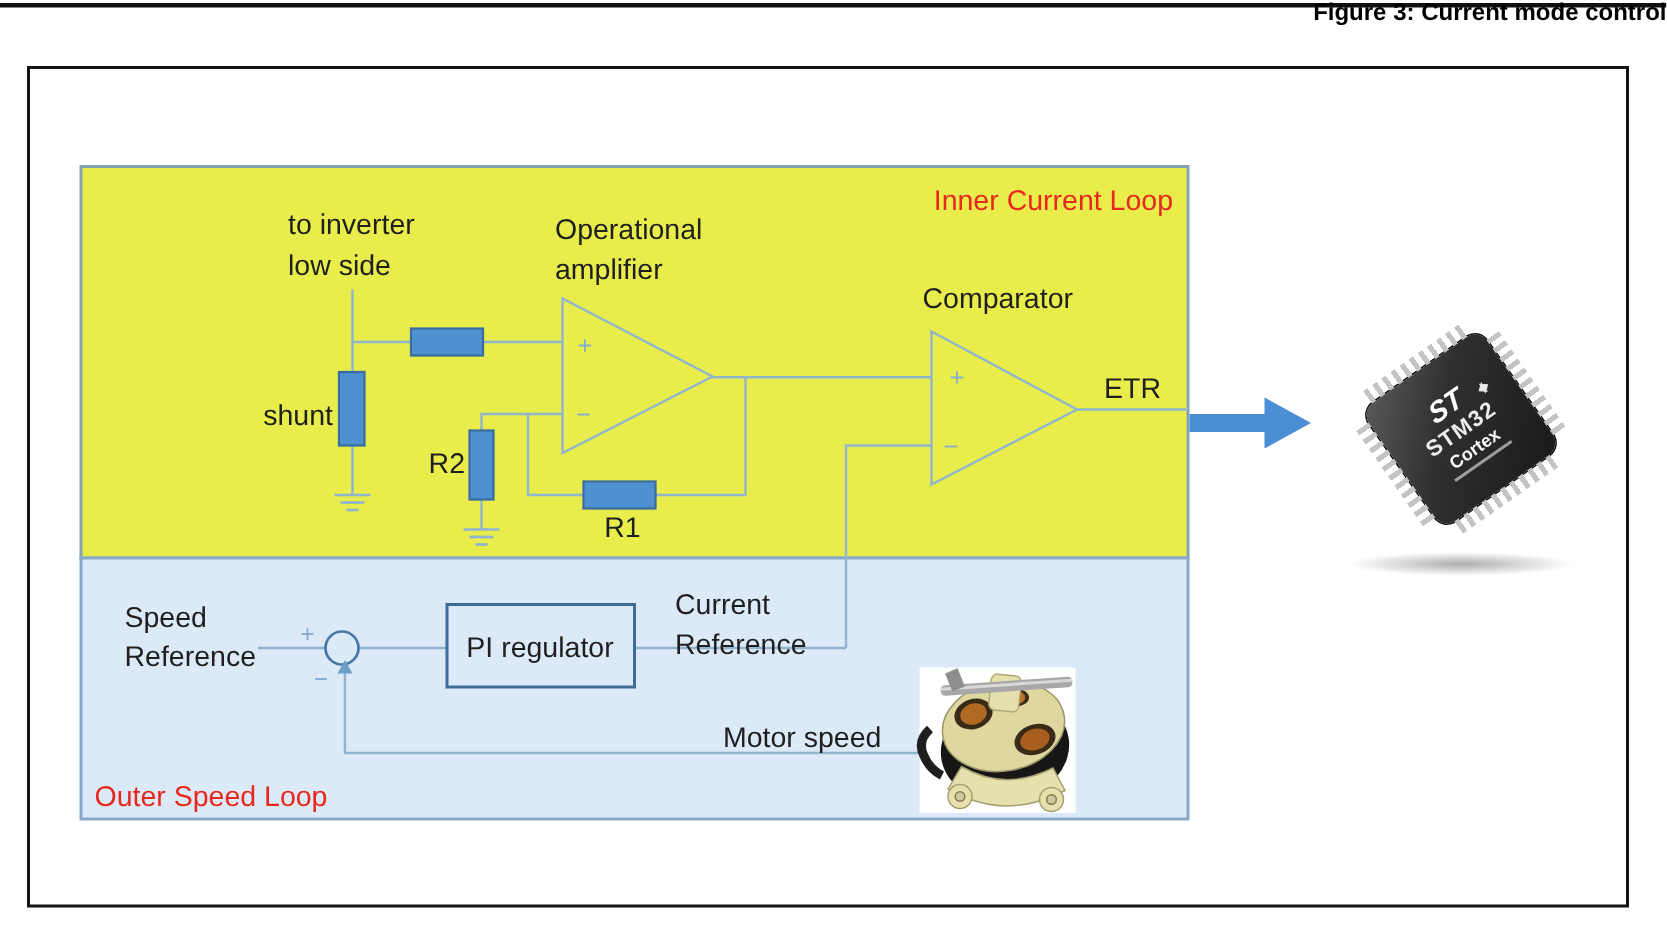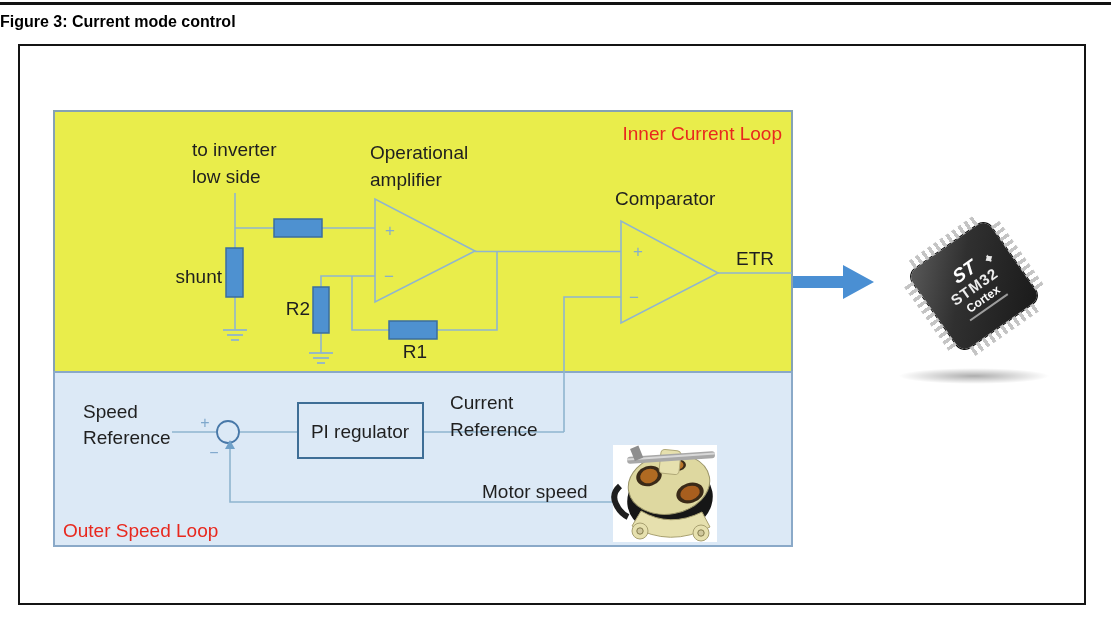--- a/index.html
+++ b/index.html
@@ -1,19 +1,19 @@
 <!DOCTYPE html>
 <html><head>
 <meta charset="utf-8">
 <style>
   html,body{margin:0;padding:0;background:#ffffff;}
   body{width:1111px;height:619px;position:relative;overflow:hidden;
        font-family:"Liberation Sans",sans-serif;}
   .top-rule{position:absolute;left:0;top:2px;width:1111px;height:3px;background:#111;}
-  .caption{position:absolute;left:0;top:13px;width:1111px;text-align:left;
+  .caption{position:absolute;left:0;top:0;width:1111px;text-align:right;
            font-size:16px;font-weight:bold;color:#000;}
   .figure-frame{position:absolute;left:18px;top:44px;width:1064px;height:557px;
                 border:2px solid #141414;background:#fff;}
   .diagram-svg{position:absolute;left:0;top:0;}
   svg text{font-family:"Liberation Sans",sans-serif;font-size:19px;fill:#1f1f1f;}
   svg text.sign{font-size:17px;fill:#85AECB;}
   svg text.sumsign{font-size:16px;fill:#7FA8CC;}
   svg text.red-label{fill:#E8281E;}
 
   

